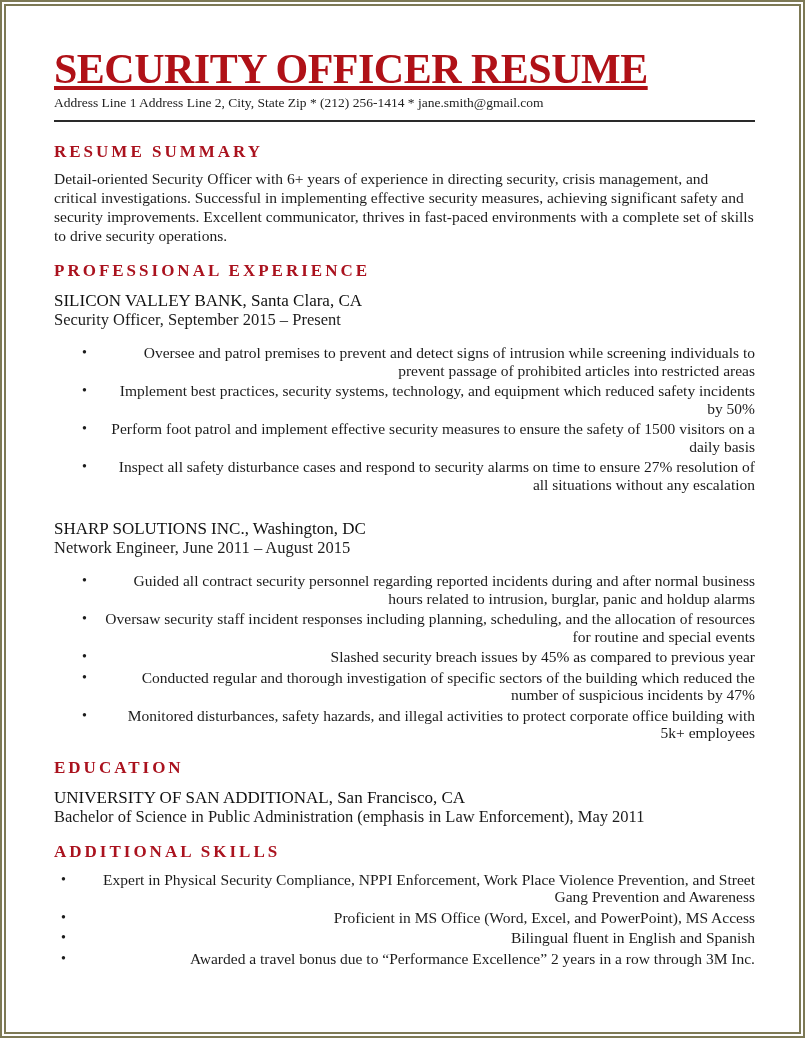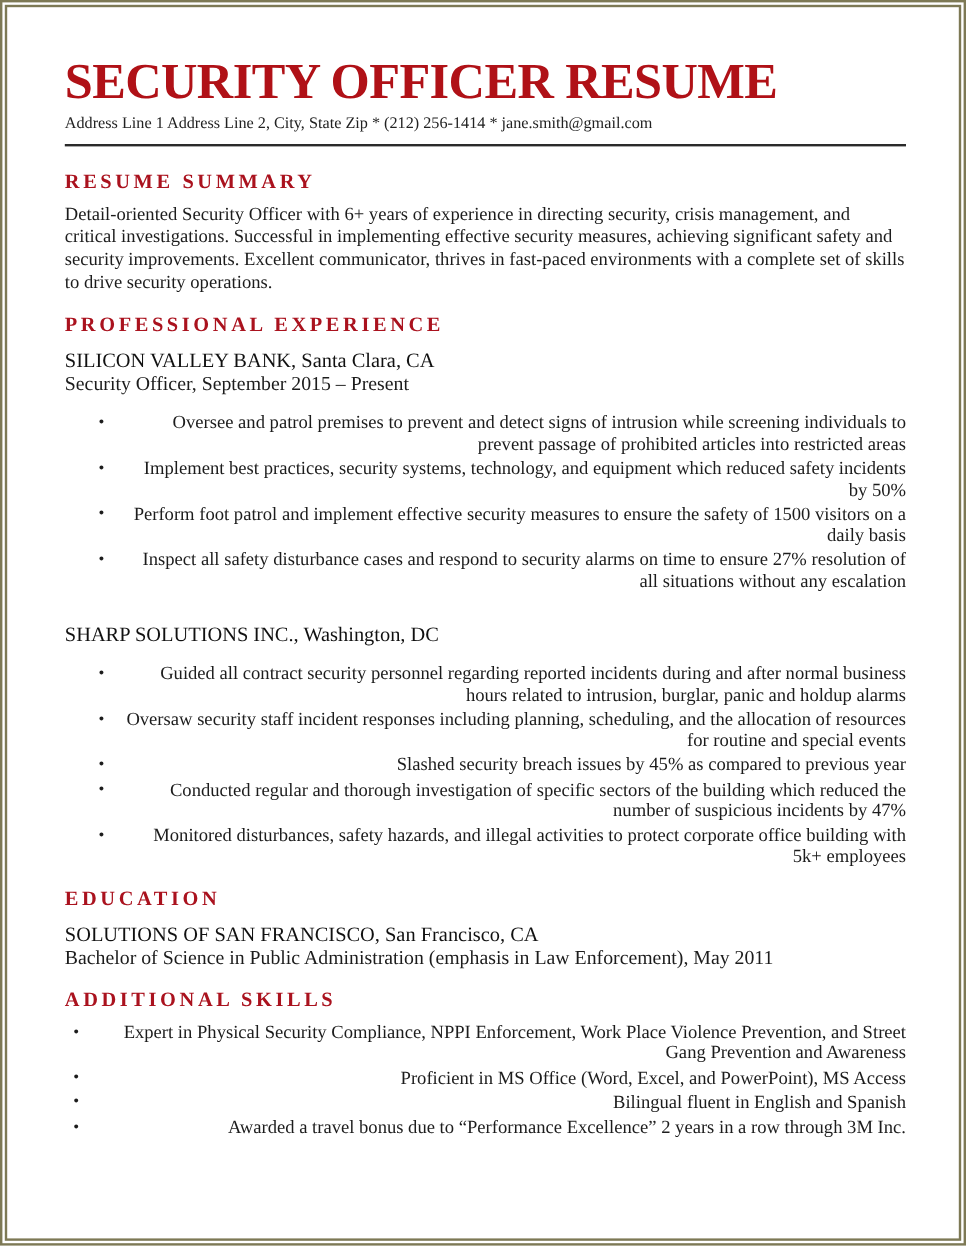--- a/index.html
+++ b/index.html
@@ -18,20 +18,21 @@
     border:2px solid var(--olive,#7d7955);
     box-sizing:border-box;height:100%;
     padding:42px 44px 0 48px;
     overflow:hidden;
   }
   .title{
     margin:0;
     font-size:42px;line-height:1.0;font-weight:bold;
     letter-spacing:-0.5px;
     color:var(--red,#b01117);
+    text-decoration:underline;
   }
   .contact{
     margin-top:5px;
     font-size:13.5px;line-height:1.2;color:#222;
   }
   .rule{
     margin-top:9px;height:2px;background:#2a2a2a;border:none;
   }
   .sec-head{
     margin:20px 0 0 0;
@@ -91,30 +92,31 @@
     <div class="company">SILICON VALLEY BANK, Santa Clara, CA</div>
     <div class="role">Security Officer, September 2015 – Present</div>
     <ul class="blist">
       <li>Oversee and patrol premises to prevent and detect signs of intrusion while screening individuals to prevent passage of prohibited articles into restricted areas</li>
       <li>Implement best practices, security systems, technology, and equipment which reduced safety incidents by 50%</li>
       <li>Perform foot patrol and implement effective security measures to ensure the safety of 1500 visitors on a daily basis</li>
       <li>Inspect all safety disturbance cases and respond to security alarms on time to ensure 27% resolution of all situations without any escalation</li>
     </ul>
 
     <div class="company gap">SHARP SOLUTIONS INC., Washington, DC</div>
+    <div class="role">Network Engineer, June 2011 – August 2015</div>
     <ul class="blist">
       <li>Guided all contract security personnel regarding reported incidents during and after normal business hours related to intrusion, burglar, panic and holdup alarms</li>
       <li>Oversaw security staff incident responses including planning, scheduling, and the allocation of resources for routine and special events</li>
       <li>Slashed security breach issues by 45% as compared to previous year</li>
       <li>Conducted regular and thorough investigation of specific sectors of the building which reduced the number of suspicious incidents by 47%</li>
       <li>Monitored disturbances, safety hazards, and illegal activities to protect corporate office building with 5k+ employees</li>
     </ul>
 
     <h2 class="sec-head tight">EDUCATION</h2>
-    <div class="company">SOLUTIONS OF SAN FRANCISCO, San Francisco, CA</div>
+    <div class="company">UNIVERSITY OF SAN ADDITIONAL, San Francisco, CA</div>
     <div class="degree">Bachelor of Science in Public Administration (emphasis in Law Enforcement), May 2011</div>
 
     <h2 class="sec-head tight">ADDITIONAL SKILLS</h2>
     <ul class="blist skills">
       <li>Expert in Physical Security Compliance, NPPI Enforcement, Work Place Violence Prevention, and Street Gang Prevention and Awareness</li>
       <li>Proficient in MS Office (Word, Excel, and PowerPoint), MS Access</li>
       <li>Bilingual fluent in English and Spanish</li>
       <li>Awarded a travel bonus due to “Performance Excellence” 2 years in a row through 3M Inc.</li>
     </ul>
 

